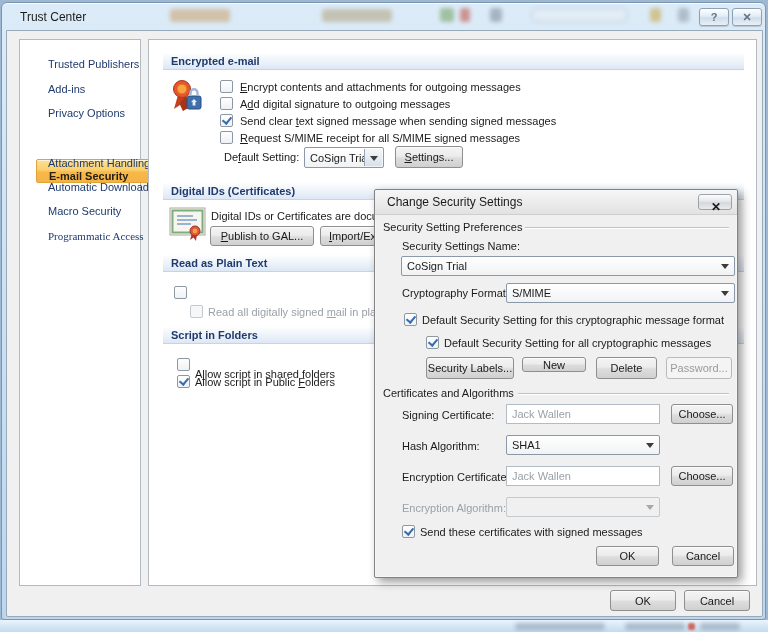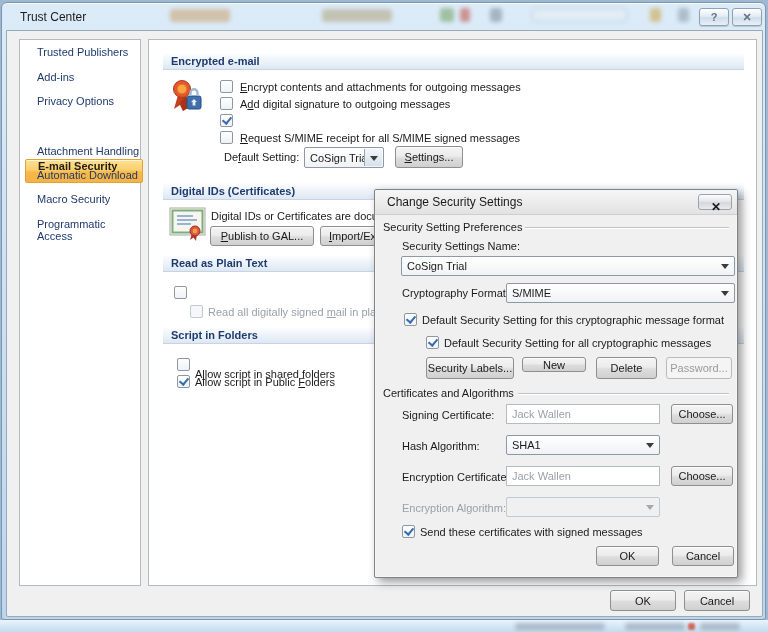--- a/index.html
+++ b/index.html
@@ -23,21 +23,21 @@
   .wtitle { left:18px; top:7px; font-size:12px; color:#1c1c1c; }
   .winbtn { border:1px solid #8fa2b4; border-radius:3px; color:#62748a; font-weight:bold;
             background:linear-gradient(#fdfefe,#e3ecf4 45%,#cfdeeb 55%,#e8f0f7);
             display:flex; align-items:center; justify-content:center;
             box-shadow:0 1px 1px rgba(0,0,0,.15); cursor:default; }
   .winbody { left:4px; top:27px; width:757px; height:587px;
              background:#f0f0f0; border:1px solid #98a9ba; border-radius:0 0 2px 2px; }
 
   
   .sidebar { left:17px; top:36px; width:122px; height:547px; background:#fff; border:1px solid #b4bac1; }
-  .side-item { left:5px; width:118px; height:24px; display:flex; align-items:flex-start;
+  .side-item { left:16px; width:118px; height:24px; display:flex; align-items:flex-end;
                padding-left:12px; color:#1f3a6d; cursor:default; }
   .side-item.sel { background:linear-gradient(#fce194,#fbcf6d 45%,#f7b94a 55%,#f5b345);
                    border:1px solid #dfa33a; border-radius:2px; color:#272012; font-weight:bold;
                    box-shadow:inset 0 1px 0 rgba(255,255,255,.6); }
 
   
   .main { left:146px; top:36px; width:609px; height:547px; background:#fff; border:1px solid #b4bac1; }
   .sec-h { left:14px; width:581px; height:17px; padding:2px 8px;
            background:linear-gradient(#fdfeff,#dde8f4); border-bottom:1px solid #c7d4e4;
            color:#1f3b6e; font-weight:bold; }
@@ -137,21 +137,21 @@
       </div>
     <div class="abs side-item" style="top:105px;">
         <span>Attachment Handling</span>
       </div>
     <div class="abs side-item" style="top:153px;">
         <span>Macro Security</span>
       </div>
     <div class="abs side-item" style="top:129px;">
         <span>Automatic Download</span>
       </div>
-    <div class="abs side-item" style="top:178px;">
+    <div class="abs side-item" style="top:178px;font-family:Liberation Serif, serif;">
         <span>Programmatic Access</span>
       </div>
   </div>
 
   <div class="abs main">
 
     <div class="abs sec-h" style="top:13px;"><span>Encrypted e-mail</span></div>
     <svg class="abs" style="left:21px;top:39px;" width="32" height="36" viewBox="0 0 32 36">
       <path d="M8 16 L4 30 L10 26 L13 32 L16 19" fill="#c2401f"></path>
       <path d="M16 16 L20 28 L13 32 L10 24" fill="#a83418"></path>
@@ -159,20 +159,21 @@
       <circle cx="12" cy="10" r="4.8" fill="#f9a43f" stroke="#d87a2a"></circle>
       <path d="M19 17 h10 a2 2 0 0 1 2 2 v9 a2 2 0 0 1 -2 2 h-10 a2 2 0 0 1 -2 -2 v-9 a2 2 0 0 1 2 -2 z" fill="#3f6fae" stroke="#27507f"></path>
       <path d="M20.5 17 v-3.2 a3.5 3.5 0 0 1 7 0 V17" fill="none" stroke="#9fb9d8" stroke-width="2.4"></path>
       <path d="M24 20 l3 3 h-1.6 v3.5 h-2.8 V23 H21 z" fill="#e9f1f8"></path>
     </svg>
     <span class="abs cb" style="left:71px;top:40px;"></span>
     <span class="abs lbl" style="left:91px;top:41px;"><span></span><span class="ak">E</span><span>ncrypt contents and attachments for outgoing messages</span></span>
     <span class="abs cb" style="left:71px;top:57px;"></span>
     <span class="abs lbl" style="left:91px;top:58px;"><span>A</span><span class="ak">d</span><span>d digital signature to outgoing messages</span></span>
     <span class="abs cb on" style="left:71px;top:74px;"></span>
+    <span class="abs lbl" style="left:91px;top:75px;"><span>Send clear </span><span class="ak">t</span><span>ext signed message when sending signed messages</span></span>
     <span class="abs cb" style="left:71px;top:91px;"></span>
     <span class="abs lbl" style="left:91px;top:92px;"><span></span><span class="ak">R</span><span>equest S/MIME receipt for all S/MIME signed messages</span></span>
     <span class="abs lbl" style="left:75px;top:111px;"><span>De</span><span class="ak">f</span><span>ault Setting:</span></span>
     <div class="abs combo" style="left:155px;top:107px;width:80px;height:21px;">
       <span>CoSign Trial</span>
       <span class="combo-btn">
           <span class="arr"></span>
         </span>
     </div>
     <div class="abs btn" style="left:246px;top:106px;width:68px;height:22px;">

